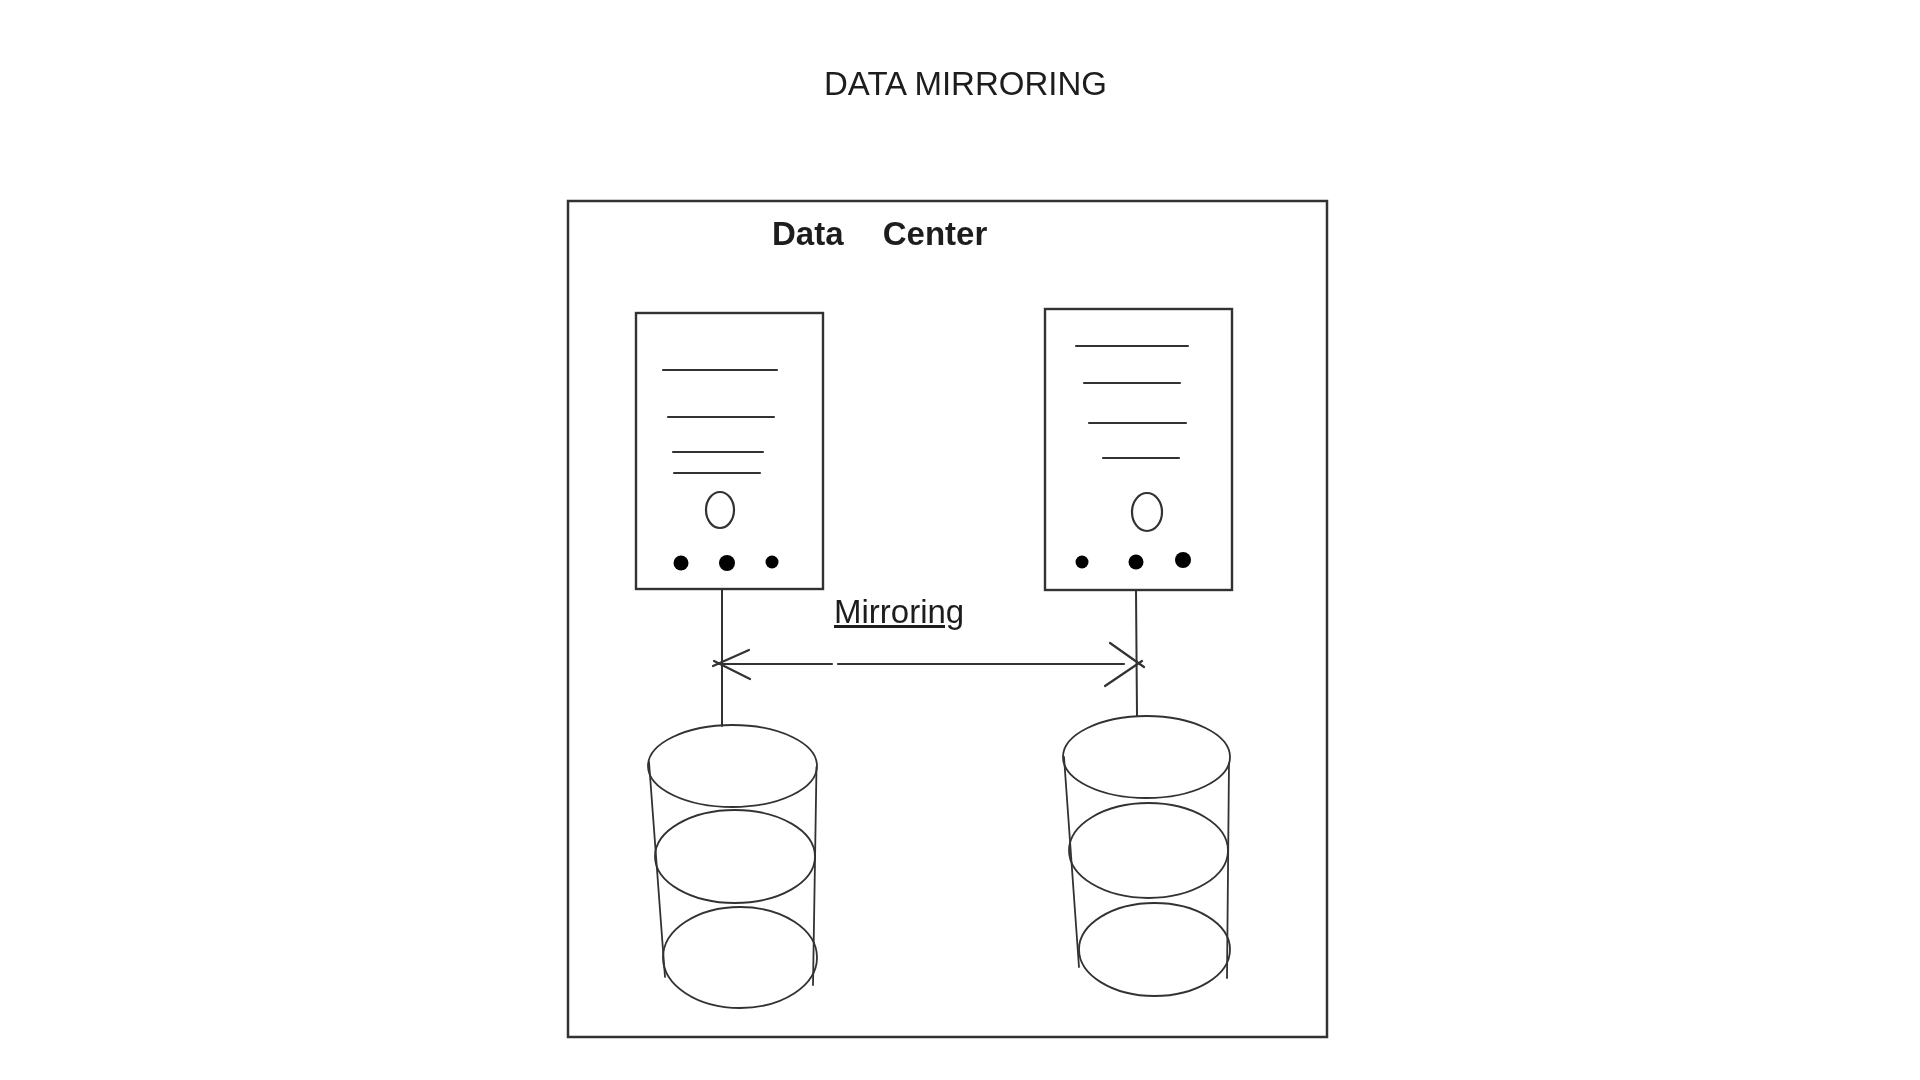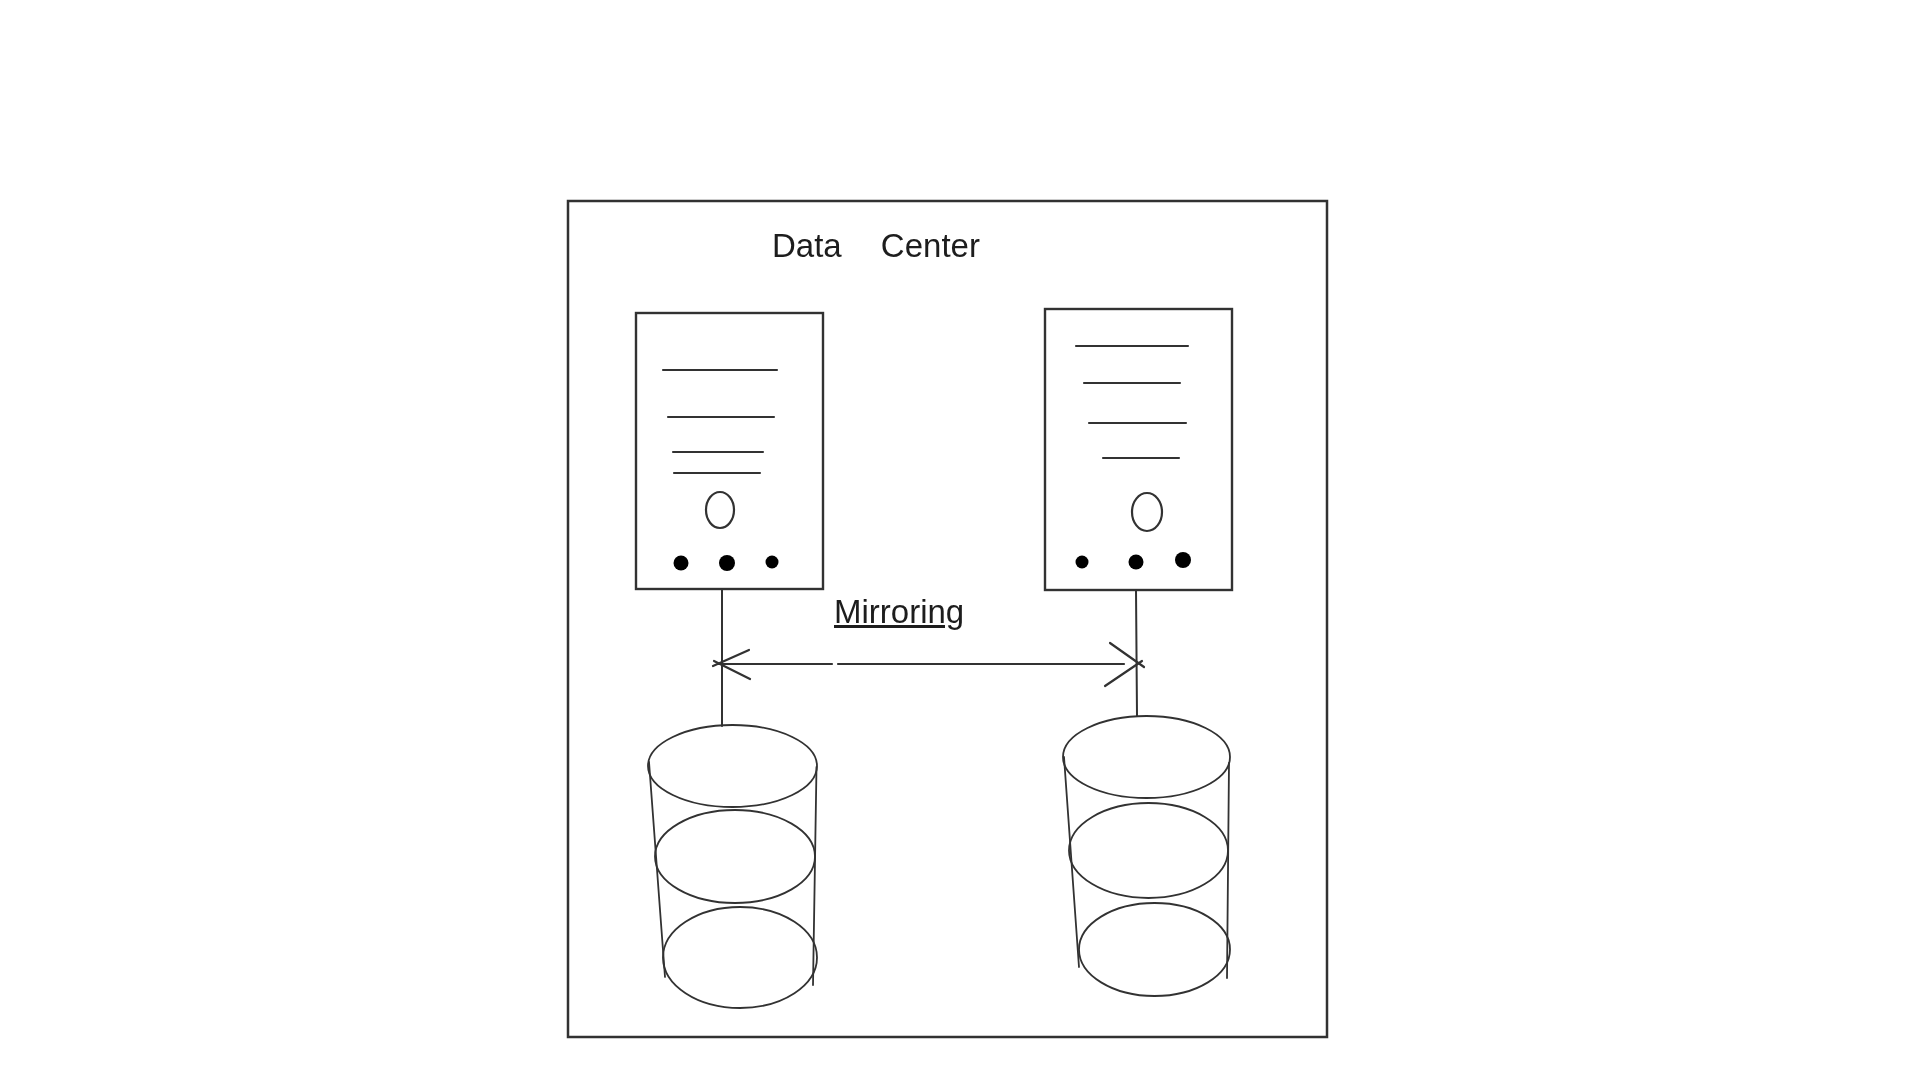--- a/index.html
+++ b/index.html
@@ -23,28 +23,29 @@
     height: 1080px;
   }
   .dlabel {
     position: absolute;
     color: #1d1d1d;
     font-size: 33px;
     line-height: 1.1;
     white-space: nowrap;
   }
   #title-label   { left: 824px; top: 66px; }
-  #dc-label      { left: 772px; top: 228px; word-spacing: 30px; }
+  #dc-label      { left: 772px; top: 216px; word-spacing: 30px; font-weight: bold; }
   #mirror-label  { left: 834px; top: 594px; text-decoration: underline; }
 </style>
 </head>
 <body>
 
 <div id="screen">
 
+  <div id="title-label" class="dlabel">DATA MIRRORING</div>
 
   <div id="dc-label" class="dlabel">Data Center</div>
 
   <div id="mirror-label" class="dlabel">Mirroring</div>
 
   <svg id="diagram-svg" viewBox="0 0 1920 1080">
     <g fill="none" stroke="#323232" stroke-linecap="round">
 
       <rect x="568" y="201" width="759" height="836" stroke-width="2.5"></rect>
 

